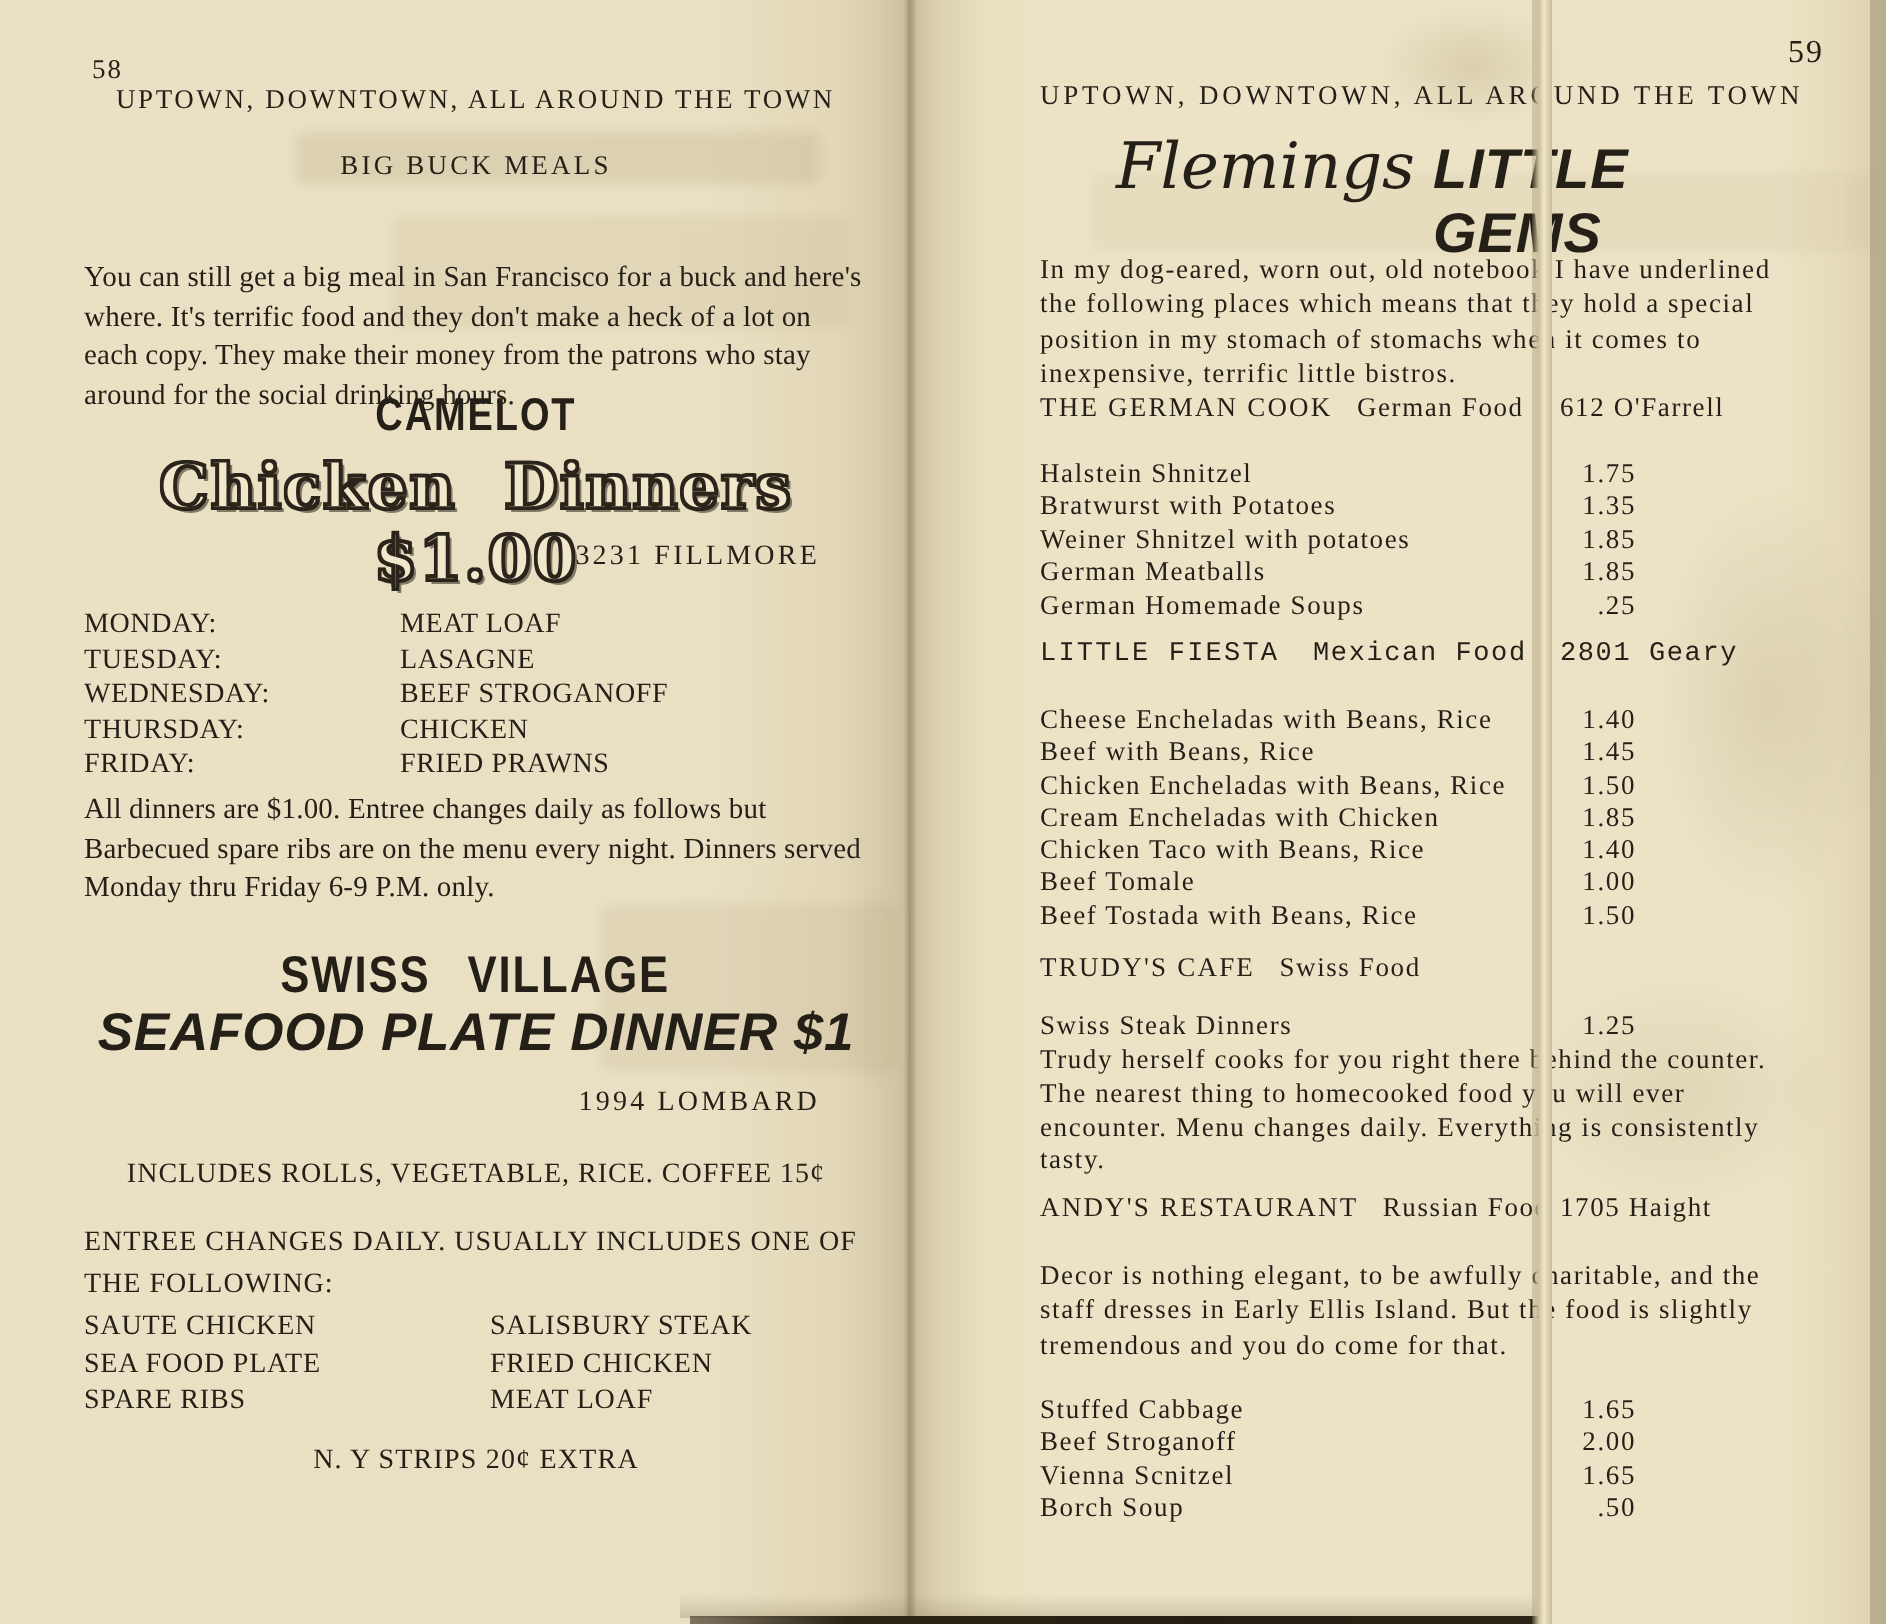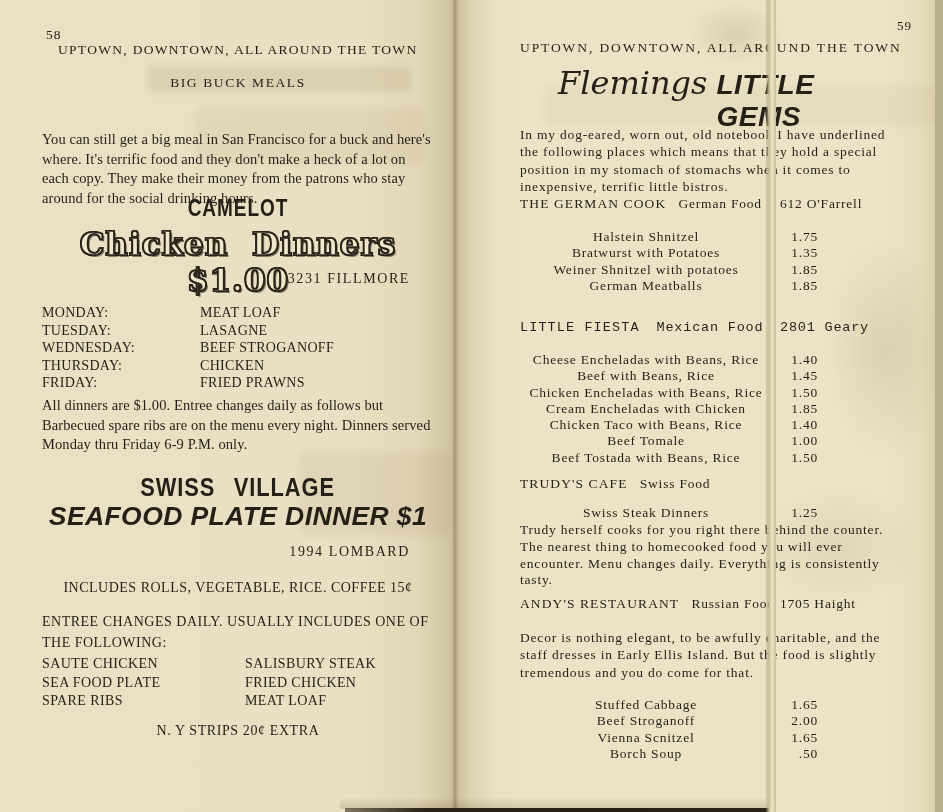--- a/index.html
+++ b/index.html
@@ -71,41 +71,41 @@
   .lp-seafood{top:501px;text-align:center;font-family:"Liberation Sans",sans-serif;font-weight:700;font-style:italic;font-size:26.5px;letter-spacing:0.4px;}
   .lp-lombard{top:544px;text-align:right;padding-right:24px;box-sizing:border-box;font-size:14px;letter-spacing:1.6px;}
   .lp-includes{top:580px;text-align:center;font-size:14px;letter-spacing:0.5px;}
   .lp-entree{top:611px;font-size:14px;line-height:21px;letter-spacing:0.5px;}
   .lp-columns{top:655px;display:flex;font-size:14px;line-height:18.6px;letter-spacing:0.4px;}
   .lp-columns .col1{flex:0 0 203px;}
   .lp-nystrips{top:723px;text-align:center;font-size:14px;letter-spacing:0.6px;}
   
   .rp-content{position:absolute;left:65px;top:0;width:378px;height:812px;font-size:13.5px;letter-spacing:0.8px;}
   .rp-content > div{position:absolute;left:0;width:100%;box-sizing:border-box;}
-  .rp-pagenum{top:18px;left:auto !important;right:-14px;width:auto !important;font-size:13px;letter-spacing:1px;}
+  .rp-pagenum{top:18px;left:auto !important;right:-14px;width:auto !important;font-size:16px;letter-spacing:1px;}
   .rp-header{top:40px;white-space:nowrap;font-size:13.5px;letter-spacing:1.9px;}
   .rp-title{top:60px;display:flex;align-items:baseline;padding-left:38px;}
   .rp-title .script{font-family:"DejaVu Serif",serif;font-style:italic;font-size:32px;letter-spacing:0;line-height:46px;}
   .rp-title .caps{font-family:"Liberation Sans",sans-serif;font-weight:700;font-style:italic;font-size:28px;letter-spacing:0.5px;margin-left:9px;}
   .rp-intro{top:126px;line-height:17.4px;}
   .rest-head{position:relative;white-space:nowrap;}
   .rest-head .rest-name{letter-spacing:1.1px;}
   .rest-head .rest-cuisine{margin-left:8px;}
   .rest-head .rest-addr{position:absolute;left:260px;}
   .rh-german{top:196px;}
   .rh-fiesta{top:320px;font-family:Liberation Mono, monospace;}
   .rh-trudys{top:476px;}
   .rh-andys{top:596px;}
   .items{line-height:16.4px;}
   .it-german{top:229px;}
   .it-fiesta{top:352px;line-height:16.3px;}
   .it-trudys{top:505px;}
   .it-andys{top:697px;}
   .items .irow{display:flex;}
-  .items .iname{flex:0 0 252px;text-align:center;}
+  .items .iname{flex:0 0 252px;}
   .items .iprice{width:46px;text-align:right;}
   .note{line-height:16.8px;}
   .note-trudys{top:522px;}
   .note-andys{top:629px;line-height:17.4px;}
 </style>
 </head>
 <body>
 
 <div class="book">
 
@@ -224,20 +224,24 @@
           <div class="irow">
             <span class="iname">Weiner Shnitzel with potatoes</span>
             <span class="iprice">1.85</span>
           </div>
 
           <div class="irow">
             <span class="iname">German Meatballs</span>
             <span class="iprice">1.85</span>
           </div>
 
+          <div class="irow">
+            <span class="iname">German Homemade Soups</span>
+            <span class="iprice">.25</span>
+          </div>
         </div>
 
       <div class="rest-head rh-fiesta">
         <span class="rest-name">LITTLE FIESTA</span>
         <span class="rest-cuisine">Mexican Food</span>
         <span class="rest-addr">2801 Geary</span>
       </div>
       <div class="items it-fiesta">
 
           <div class="irow">

